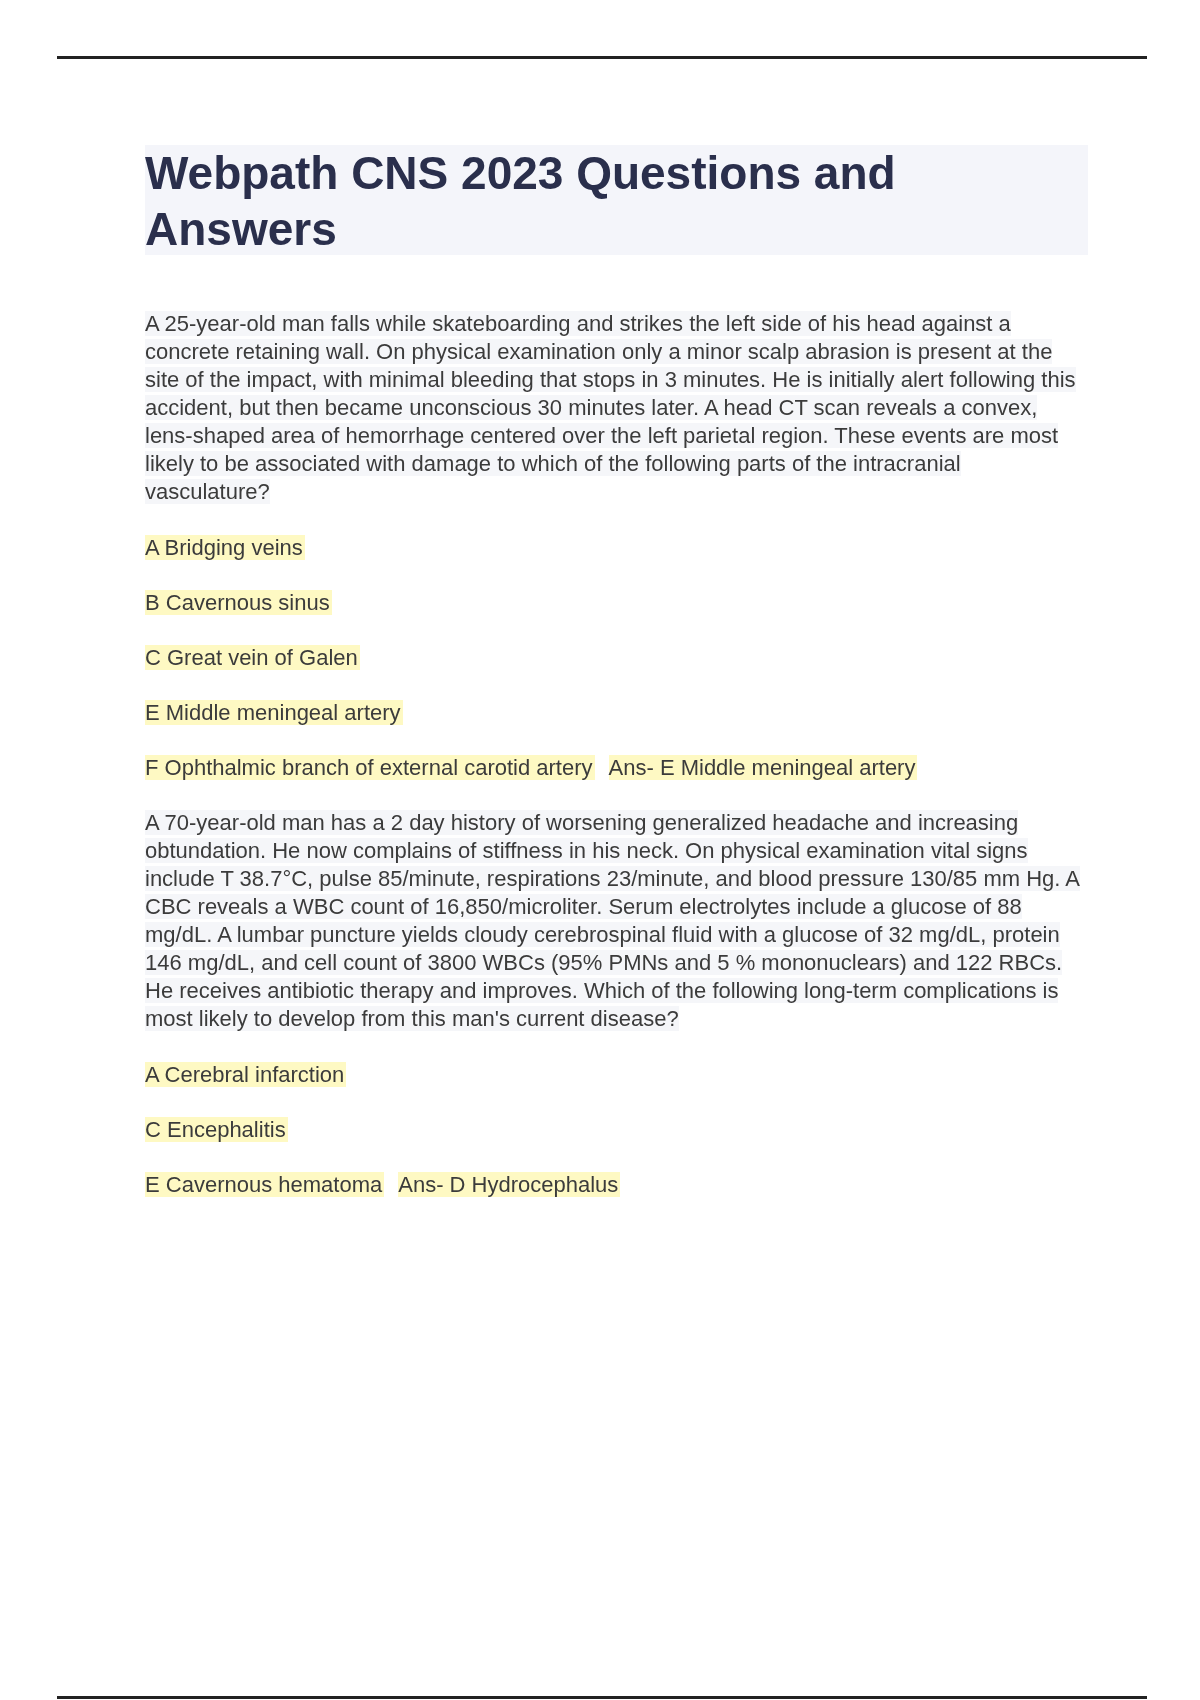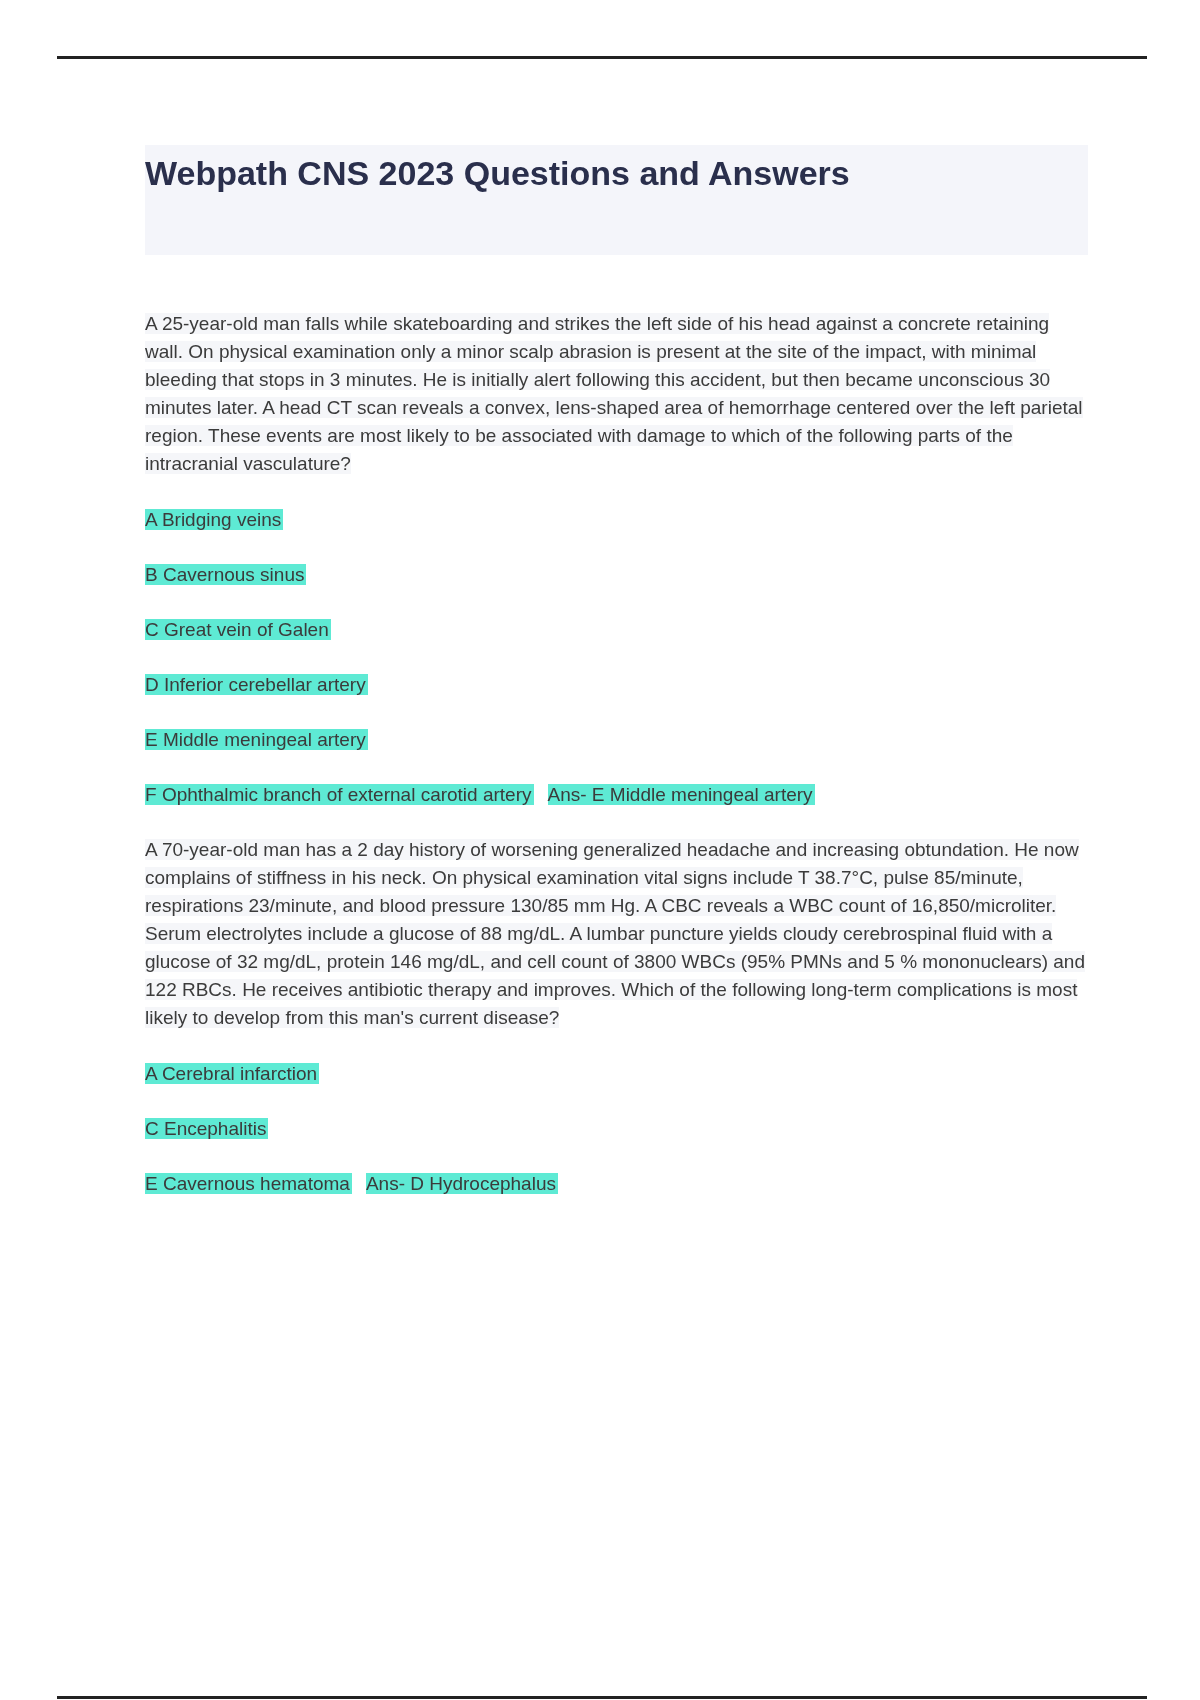--- a/index.html
+++ b/index.html
@@ -28,50 +28,50 @@
       position: absolute;
       left: 145px;
       top: 145px;
       width: 943px;
       height: 110px;
       background: #f4f5fa;
     }
     .title {
       margin: 0;
       padding: 0;
-      font-size: 34px;
+      font-size: 46px;
       font-weight: bold;
       line-height: 56px;
       color: #2a2f4c;
       letter-spacing: 0px;
     }
 
     .content {
       position: absolute;
       left: 145px;
       top: 310px;
       width: 945px;
       color: #3b3b3b;
-      font-size: 19px;
+      font-size: 22px;
       line-height: 28px;
     }
     .question {
       margin: 0 0 28px 0;
     }
     .question span {
       background: #f5f6f9;
       box-decoration-break: clone;
       -webkit-box-decoration-break: clone;
     }
     .option {
       margin: 0 0 27px 0;
       height: 28px;
     }
     .option span {
-      background: #5eead4;
+      background: #fef9c3;
       padding-right: 2px;
     }
     .ans {
       margin-left: 14px;
       text-align: center;
     }
   </style>
 </head>
 <body>
 
@@ -82,21 +82,20 @@
 </div>
 
 <div class="content">
 
   <div>
     <p class="question"><span>A 25-year-old man falls while skateboarding and strikes the left side of his head against a concrete retaining wall. On physical examination only a minor scalp abrasion is present at the site of the impact, with minimal bleeding that stops in 3 minutes. He is initially alert following this accident, but then became unconscious 30 minutes later. A head CT scan reveals a convex, lens-shaped area of hemorrhage centered over the left parietal region. These events are most likely to be associated with damage to which of the following parts of the intracranial vasculature?</span></p>
 
     <div class="option"><span>A Bridging veins</span></div>
     <div class="option"><span>B Cavernous sinus</span></div>
     <div class="option"><span>C Great vein of Galen</span></div>
-    <div class="option"><span>D Inferior cerebellar artery</span></div>
     <div class="option"><span>E Middle meningeal artery</span></div>
     <div class="option"><span>F Ophthalmic branch of external carotid artery</span><span class="ans">Ans- E Middle meningeal artery</span></div>
   </div>
 
   <div>
     <p class="question"><span>A 70-year-old man has a 2 day history of worsening generalized headache and increasing obtundation. He now complains of stiffness in his neck. On physical examination vital signs include T 38.7°C, pulse 85/minute, respirations 23/minute, and blood pressure 130/85 mm Hg. A CBC reveals a WBC count of 16,850/microliter. Serum electrolytes include a glucose of 88 mg/dL. A lumbar puncture yields cloudy cerebrospinal fluid with a glucose of 32 mg/dL, protein 146 mg/dL, and cell count of 3800 WBCs (95% PMNs and 5 % mononuclears) and 122 RBCs. He receives antibiotic therapy and improves. Which of the following long-term complications is most likely to develop from this man's current disease?</span></p>
 
     <div class="option"><span>A Cerebral infarction</span></div>
     <div class="option"><span>C Encephalitis</span></div>
     <div class="option"><span>E Cavernous hematoma</span><span class="ans">Ans- D Hydrocephalus</span></div>

